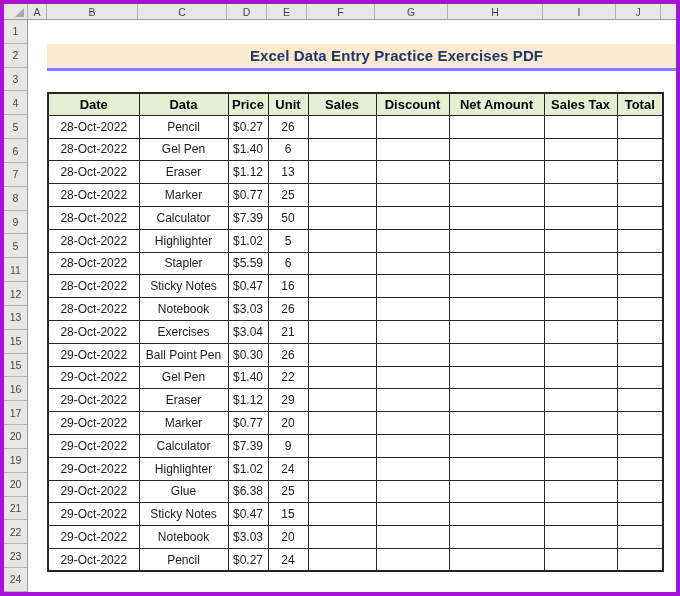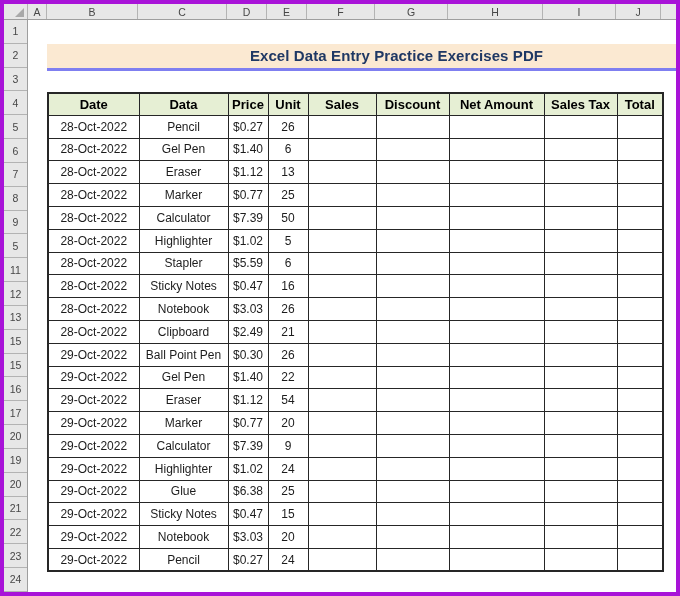--- a/index.html
+++ b/index.html
@@ -267,22 +267,22 @@
           <td>$3.03</td>
           <td>26</td>
           <td></td>
           <td></td>
           <td></td>
           <td></td>
           <td></td>
         </tr>
         <tr>
           <td>28-Oct-2022</td>
-          <td>Clipboard</td>
-          <td>$2.49</td>
+          <td>Exercises</td>
+          <td>$3.04</td>
           <td>21</td>
           <td></td>
           <td></td>
           <td></td>
           <td></td>
           <td></td>
         </tr>
         <tr>
           <td>29-Oct-2022</td>
           <td>Ball Point Pen</td>
@@ -302,21 +302,21 @@
           <td></td>
           <td></td>
           <td></td>
           <td></td>
           <td></td>
         </tr>
         <tr>
           <td>29-Oct-2022</td>
           <td>Eraser</td>
           <td>$1.12</td>
-          <td>54</td>
+          <td>29</td>
           <td></td>
           <td></td>
           <td></td>
           <td></td>
           <td></td>
         </tr>
         <tr>
           <td>29-Oct-2022</td>
           <td>Marker</td>
           <td>$0.77</td>

